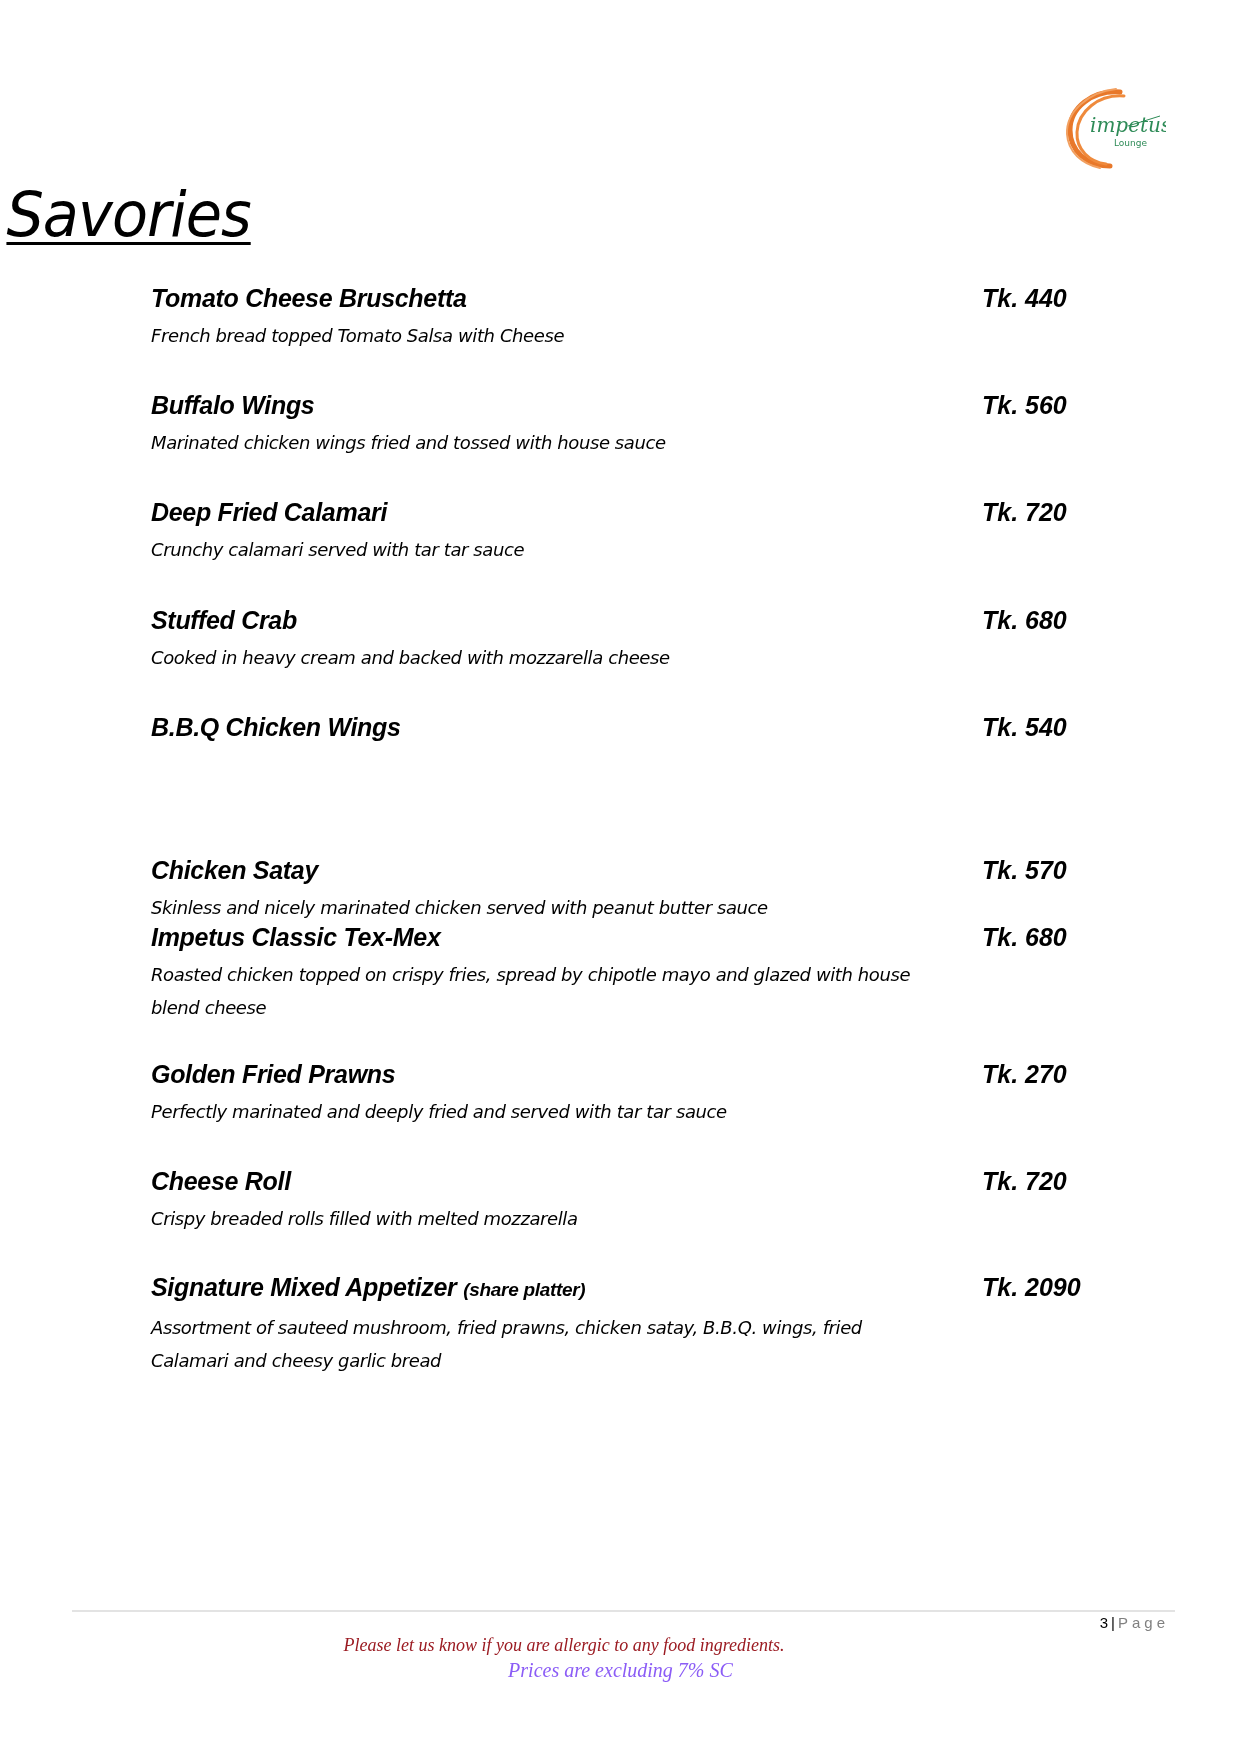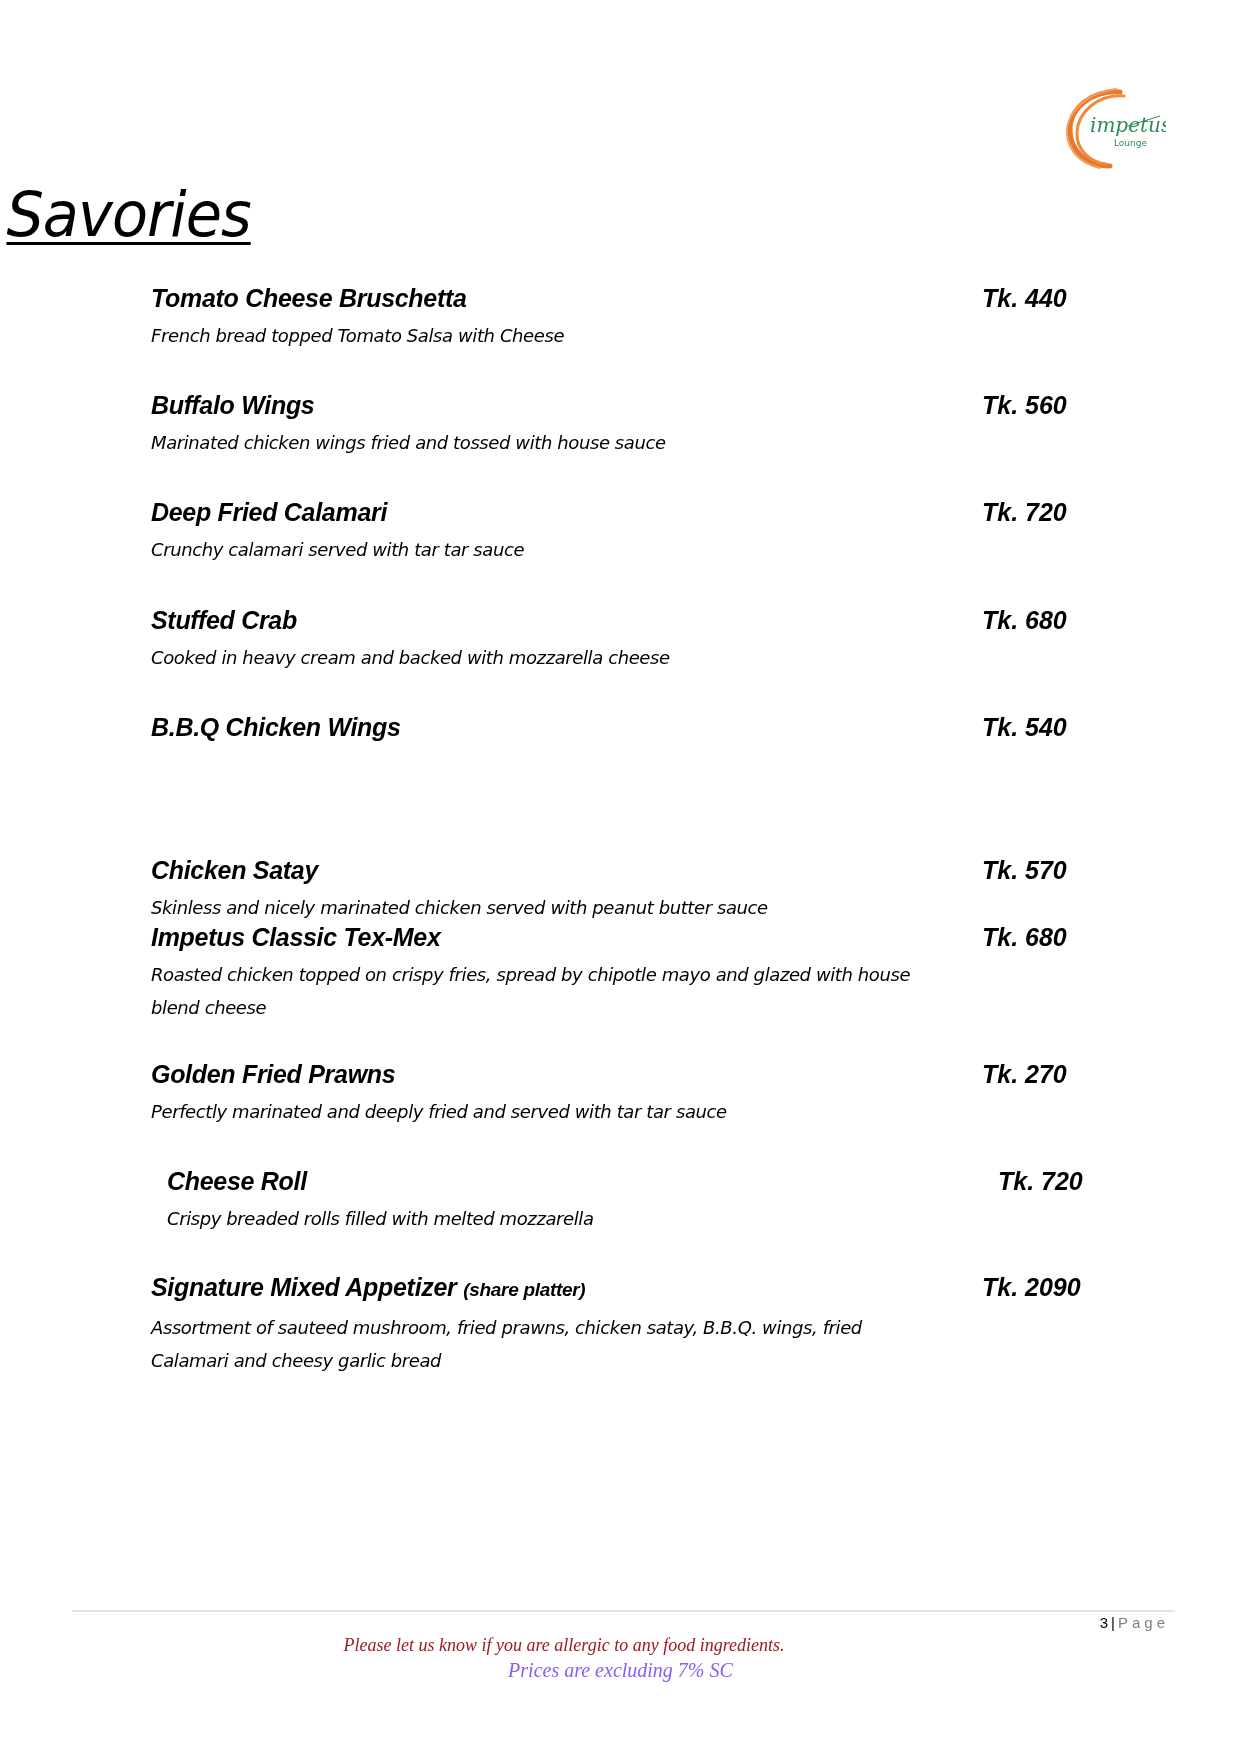--- a/index.html
+++ b/index.html
@@ -77,21 +77,21 @@
   <div class="item-price">Tk. 680</div>
   <div class="item-desc">Roasted chicken topped on crispy fries, spread by chipotle mayo and glazed with house blend cheese</div>
 </div>
 
 <div class="item" style="top:1059px;">
   <div class="item-name">Golden Fried Prawns</div>
   <div class="item-price">Tk. 270</div>
   <div class="item-desc">Perfectly marinated and deeply fried and served with tar tar sauce</div>
 </div>
 
-<div class="item" style="top:1166px;margin-left:16px;">
+<div class="item" style="top:1166px;">
   <div class="item-name">Cheese Roll</div>
   <div class="item-price">Tk. 720</div>
   <div class="item-desc">Crispy breaded rolls filled with melted mozzarella</div>
 </div>
 
 <div class="item" style="top:1272px;">
   <div class="item-name">
     <span>Signature Mixed Appetizer</span>
     <span class="sub">(share platter)</span>
   </div>

